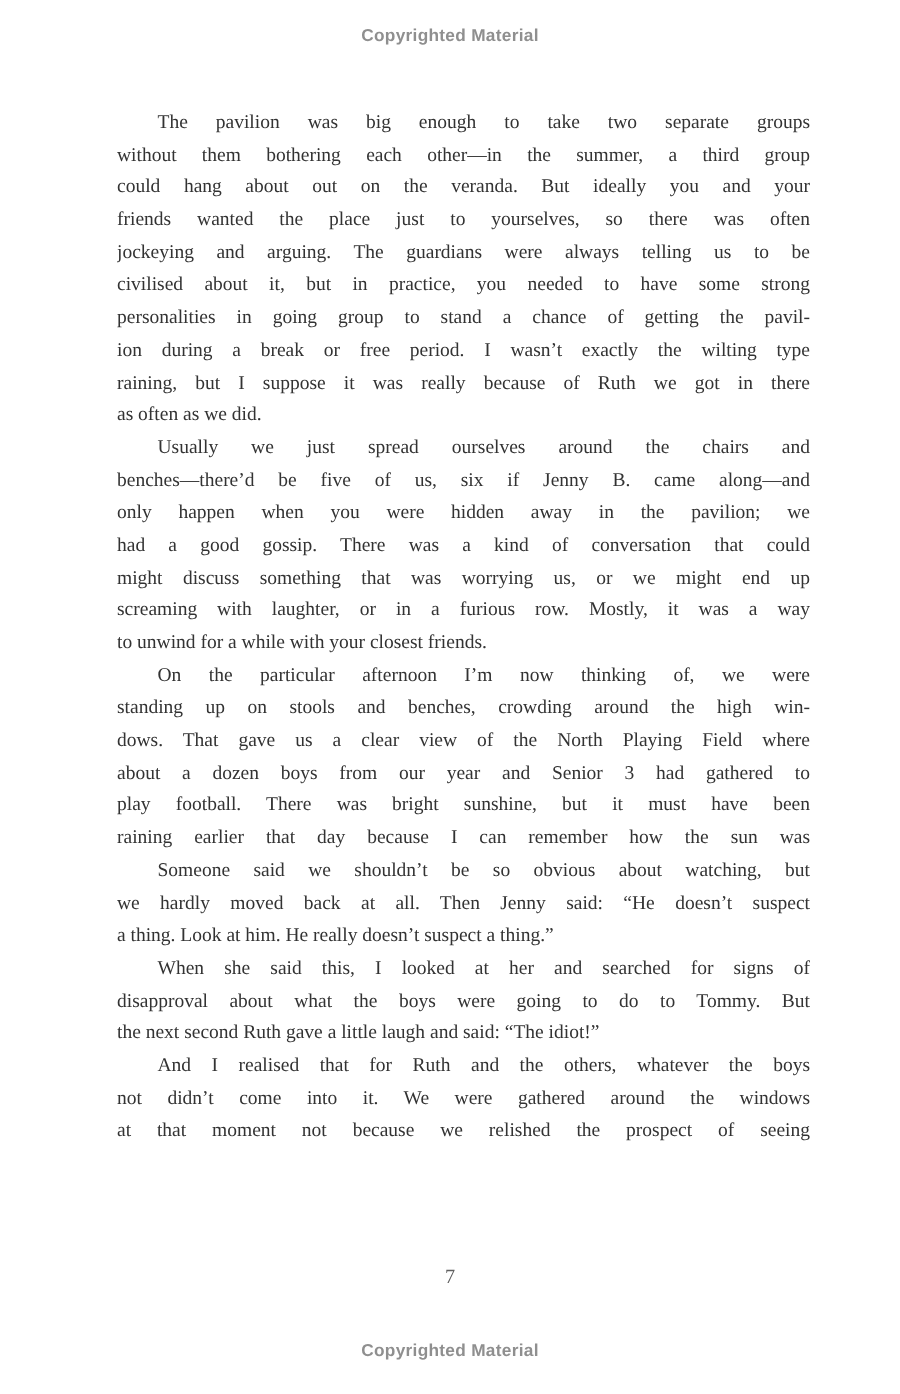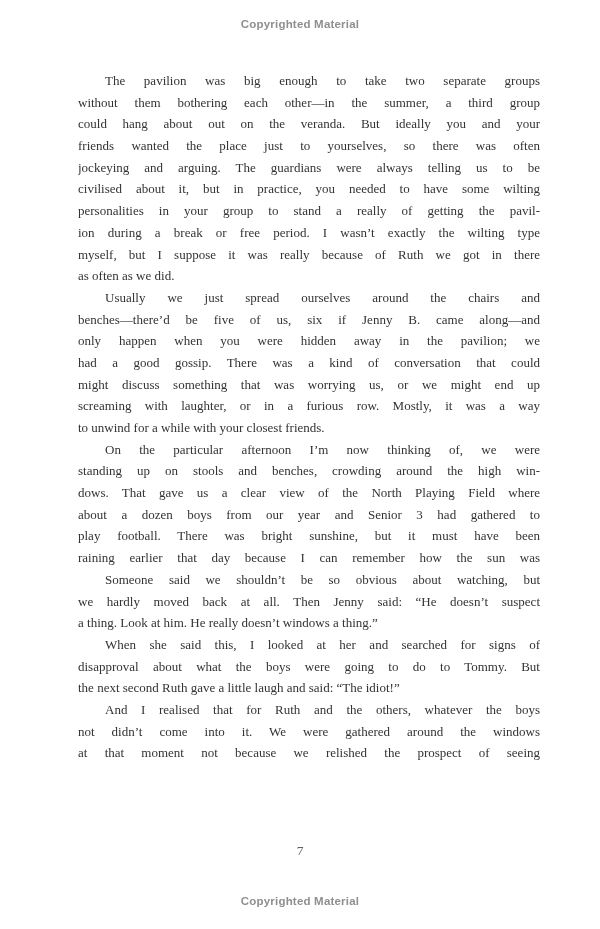--- a/index.html
+++ b/index.html
@@ -66,24 +66,24 @@
   <div class="notice top">Copyrighted Material</div>
 
   <div class="body-text">
 
     <div class="para">
       <div class="line indent">The pavilion was big enough to take two separate groups</div>
       <div class="line">without them bothering each other—in the summer, a third group</div>
       <div class="line">could hang about out on the veranda. But ideally you and your</div>
       <div class="line">friends wanted the place just to yourselves, so there was often</div>
       <div class="line">jockeying and arguing. The guardians were always telling us to be</div>
-      <div class="line">civilised about it, but in practice, you needed to have some wilting</div>
-      <div class="line">personalities in your group to stand a really of getting the pavil-</div>
+      <div class="line">civilised about it, but in practice, you needed to have some strong</div>
+      <div class="line">personalities in going group to stand a chance of getting the pavil-</div>
       <div class="line">ion during a break or free period. I wasn’t exactly the wilting type</div>
-      <div class="line">myself, but I suppose it was really because of Ruth we got in there</div>
+      <div class="line">raining, but I suppose it was really because of Ruth we got in there</div>
       <div class="line endline">as often as we did.</div>
     </div>
 
     <div class="para">
       <div class="line indent">Usually we just spread ourselves around the chairs and</div>
       <div class="line">benches—there’d be five of us, six if Jenny B. came along—and</div>
       <div class="line">only happen when you were hidden away in the pavilion; we</div>
       <div class="line">had a good gossip. There was a kind of conversation that could</div>
       <div class="line">might discuss something that was worrying us, or we might end up</div>
       <div class="line">screaming with laughter, or in a furious row. Mostly, it was a way</div>
@@ -95,21 +95,21 @@
       <div class="line">standing up on stools and benches, crowding around the high win-</div>
       <div class="line">dows. That gave us a clear view of the North Playing Field where</div>
       <div class="line">about a dozen boys from our year and Senior 3 had gathered to</div>
       <div class="line">play football. There was bright sunshine, but it must have been</div>
       <div class="line">raining earlier that day because I can remember how the sun was</div>
     </div>
 
     <div class="para">
       <div class="line indent">Someone said we shouldn’t be so obvious about watching, but</div>
       <div class="line">we hardly moved back at all. Then Jenny said: “He doesn’t suspect</div>
-      <div class="line endline">a thing. Look at him. He really doesn’t windows a thing.”</div>
+      <div class="line endline">a thing. Look at him. He really doesn’t suspect a thing.”</div>
     </div>
 
     <div class="para">
       <div class="line indent">When she said this, I looked at her and searched for signs of</div>
       <div class="line">disapproval about what the boys were going to do to Tommy. But</div>
       <div class="line endline">the next second Ruth gave a little laugh and said: “The idiot!”</div>
     </div>
 
     <div class="para">
       <div class="line indent">And I realised that for Ruth and the others, whatever the boys</div>

